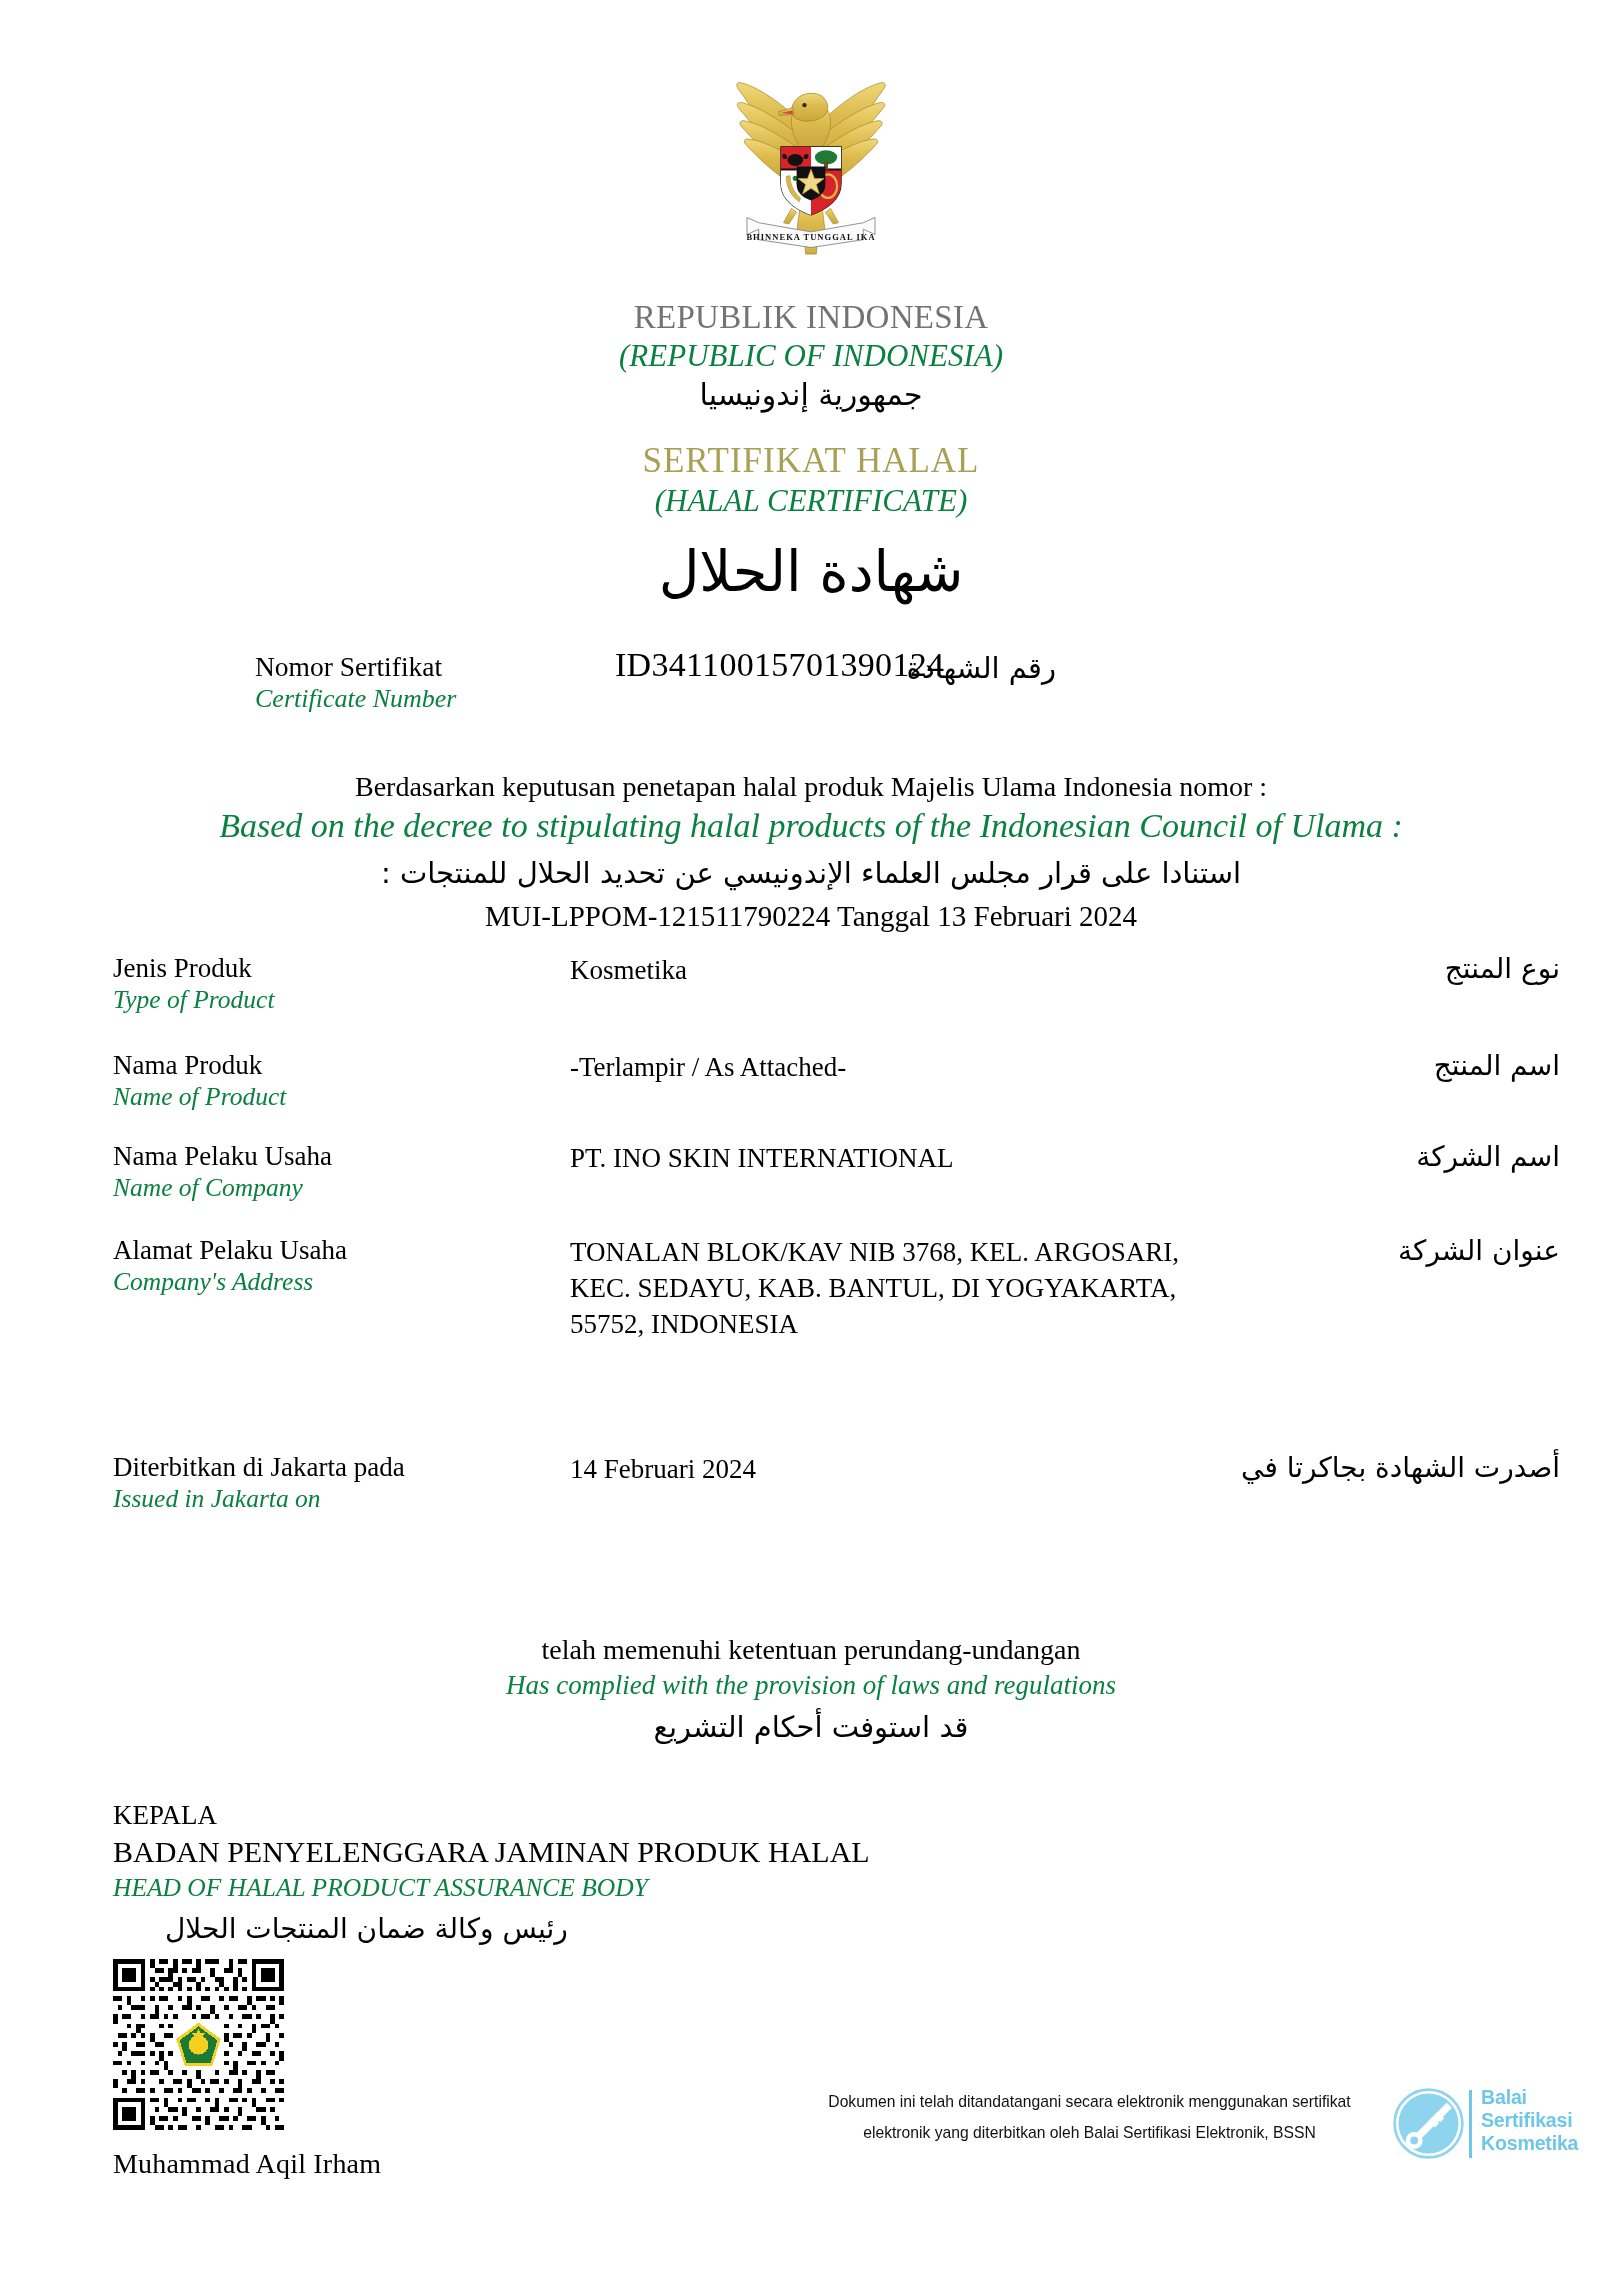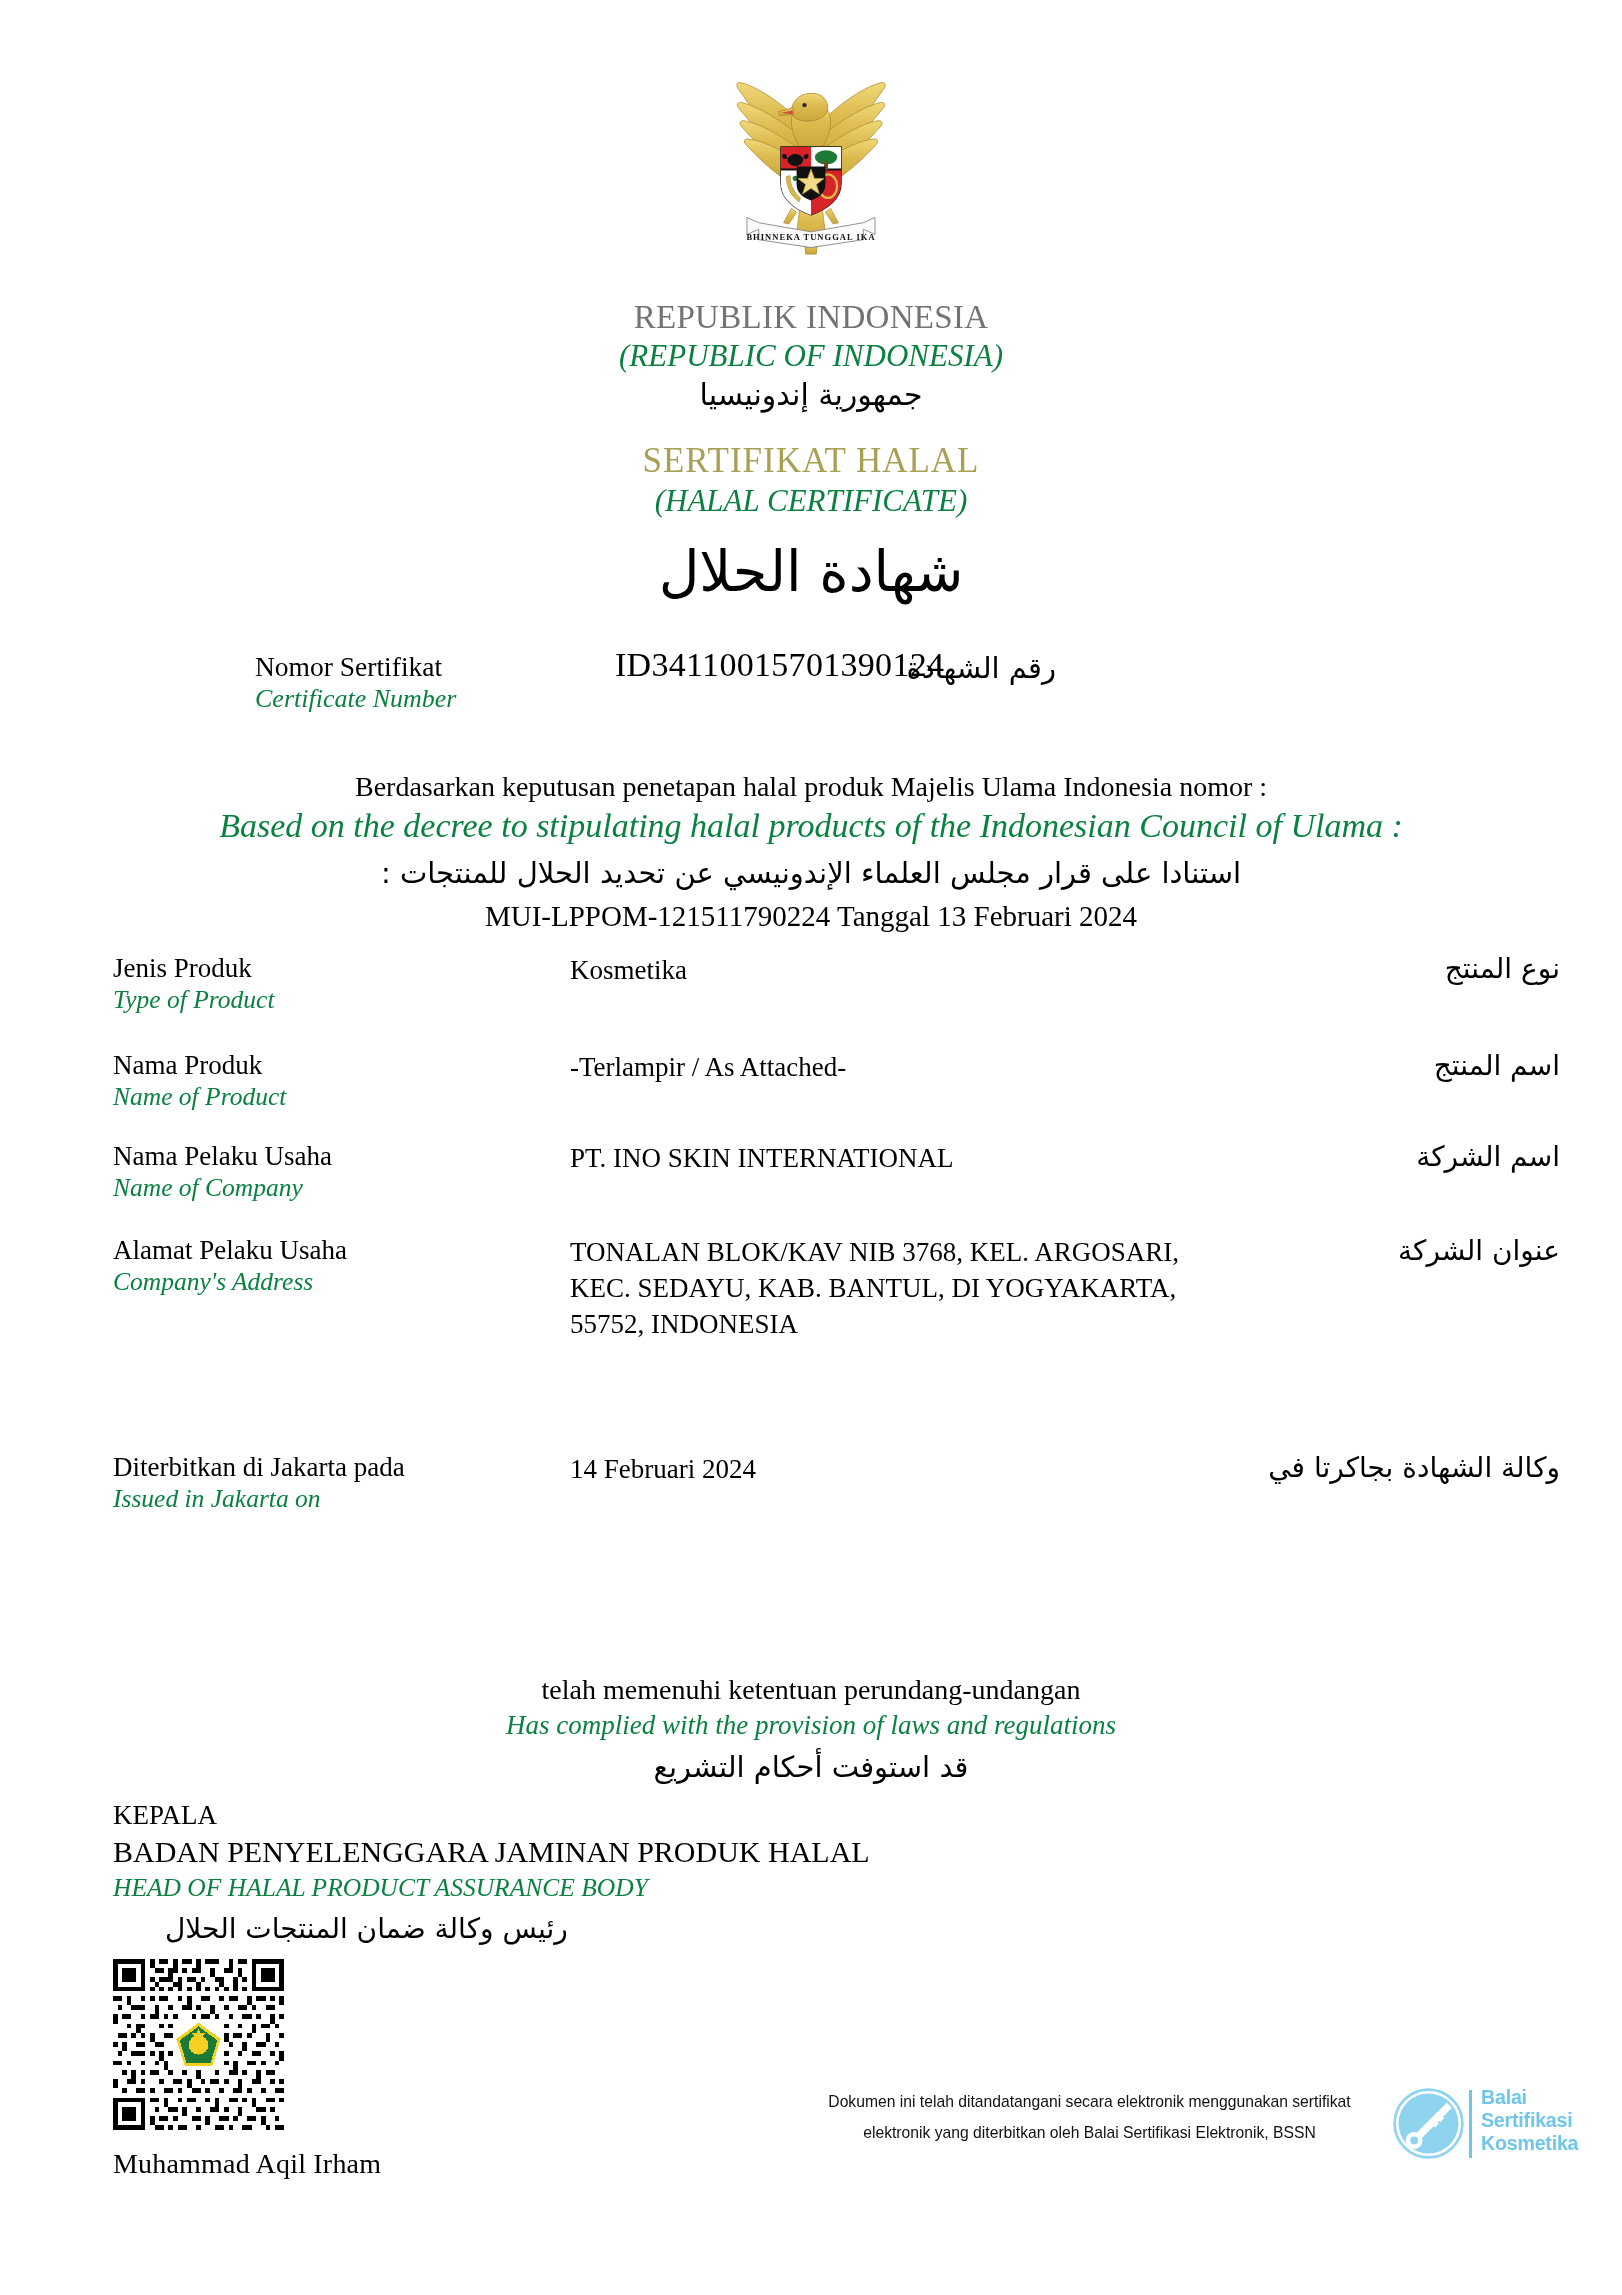--- a/index.html
+++ b/index.html
@@ -170,21 +170,21 @@
   }
 
   
   .comply {
     position: absolute;
     top: 1632px;
     left: 0;
     width: 1622px;
     text-align: center;
   }
-  .c-id { font-size: 28px; line-height: 1.3; margin-top: 40px; }
+  .c-id { font-size: 28px; line-height: 1.3; }
   .c-en { font-size: 27px; font-style: italic; color: #0a8140; line-height: 1.3; }
   .c-ar {
     font-size: 29px;
     direction: rtl;
     font-family: "DejaVu Sans", sans-serif;
     line-height: 1.5;
     margin-top: 2.6px;
   }
 
   
@@ -419,21 +419,21 @@
         </div>
         <div class="f-value">TONALAN BLOK/KAV NIB 3768, KEL. ARGOSARI, KEC. SEDAYU, KAB. BANTUL, DI YOGYAKARTA, 55752, INDONESIA</div>
         <div class="f-ar">عنوان الشركة</div>
       </div>
       <div class="field" style="top: 1451px;">
         <div class="f-label">
           <div class="l-id">Diterbitkan di Jakarta pada</div>
           <div class="l-en">Issued in Jakarta  on</div>
         </div>
         <div class="f-value">14 Februari 2024</div>
-        <div class="f-ar">وكالة الشهادة بجاكرتا في</div>
+        <div class="f-ar">أصدرت الشهادة بجاكرتا في</div>
       </div>
     </div>
 
   <div class="comply">
     <div class="c-id">telah memenuhi ketentuan perundang-undangan</div>
     <div class="c-en">Has complied with the provision of laws and regulations</div>
     <div class="c-ar">قد استوفت أحكام التشريع</div>
   </div>
 
   <div class="head-block">

